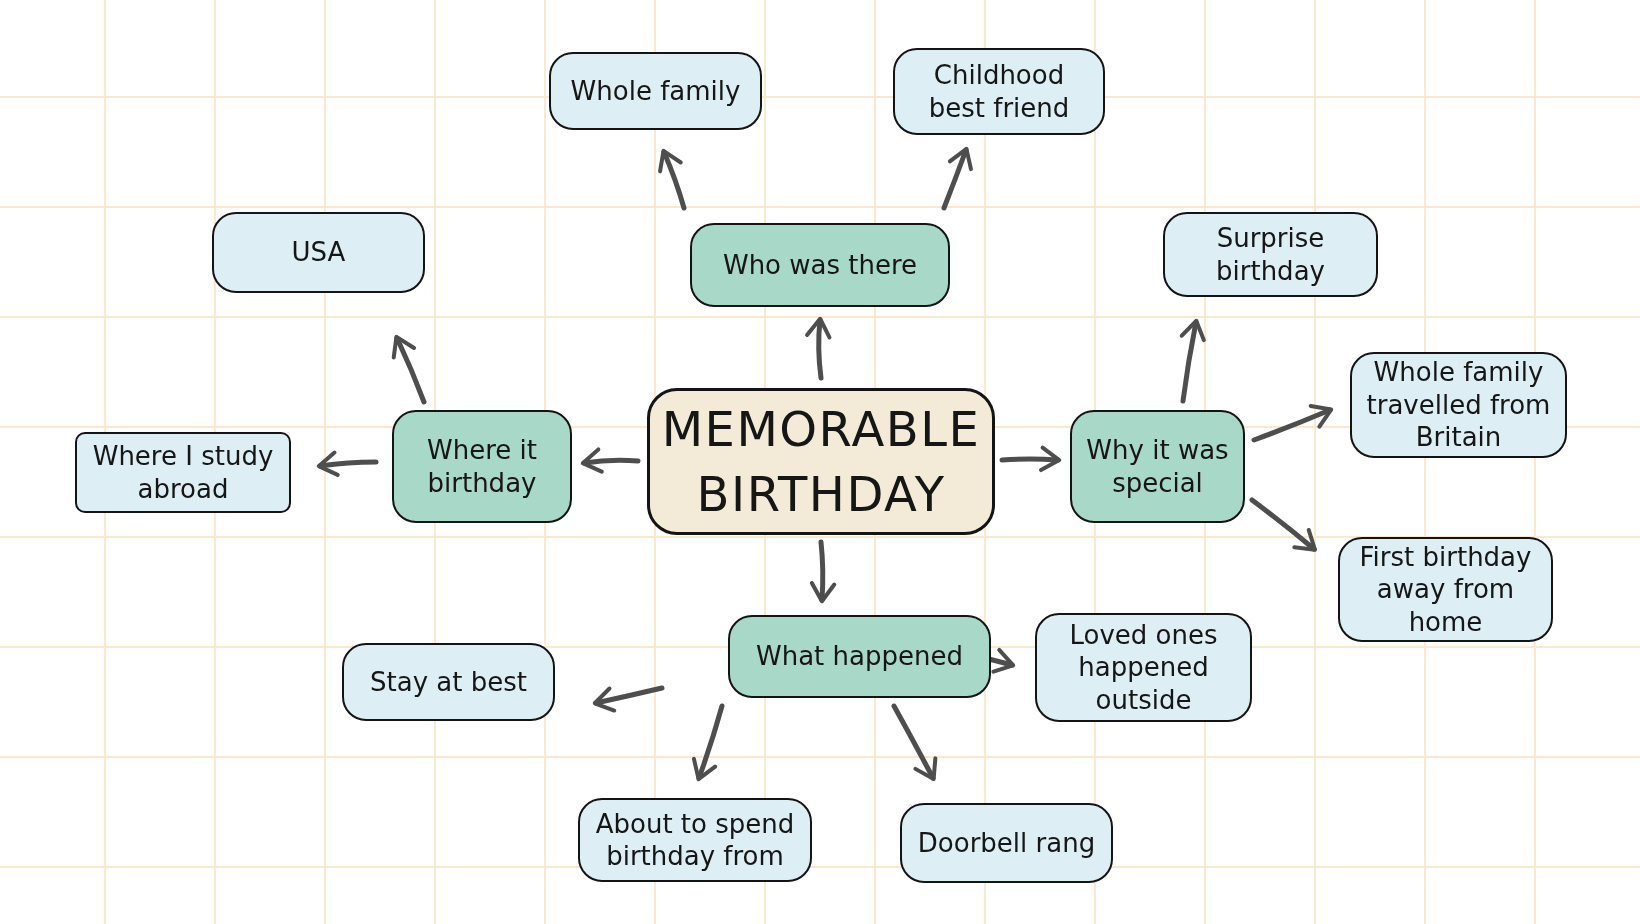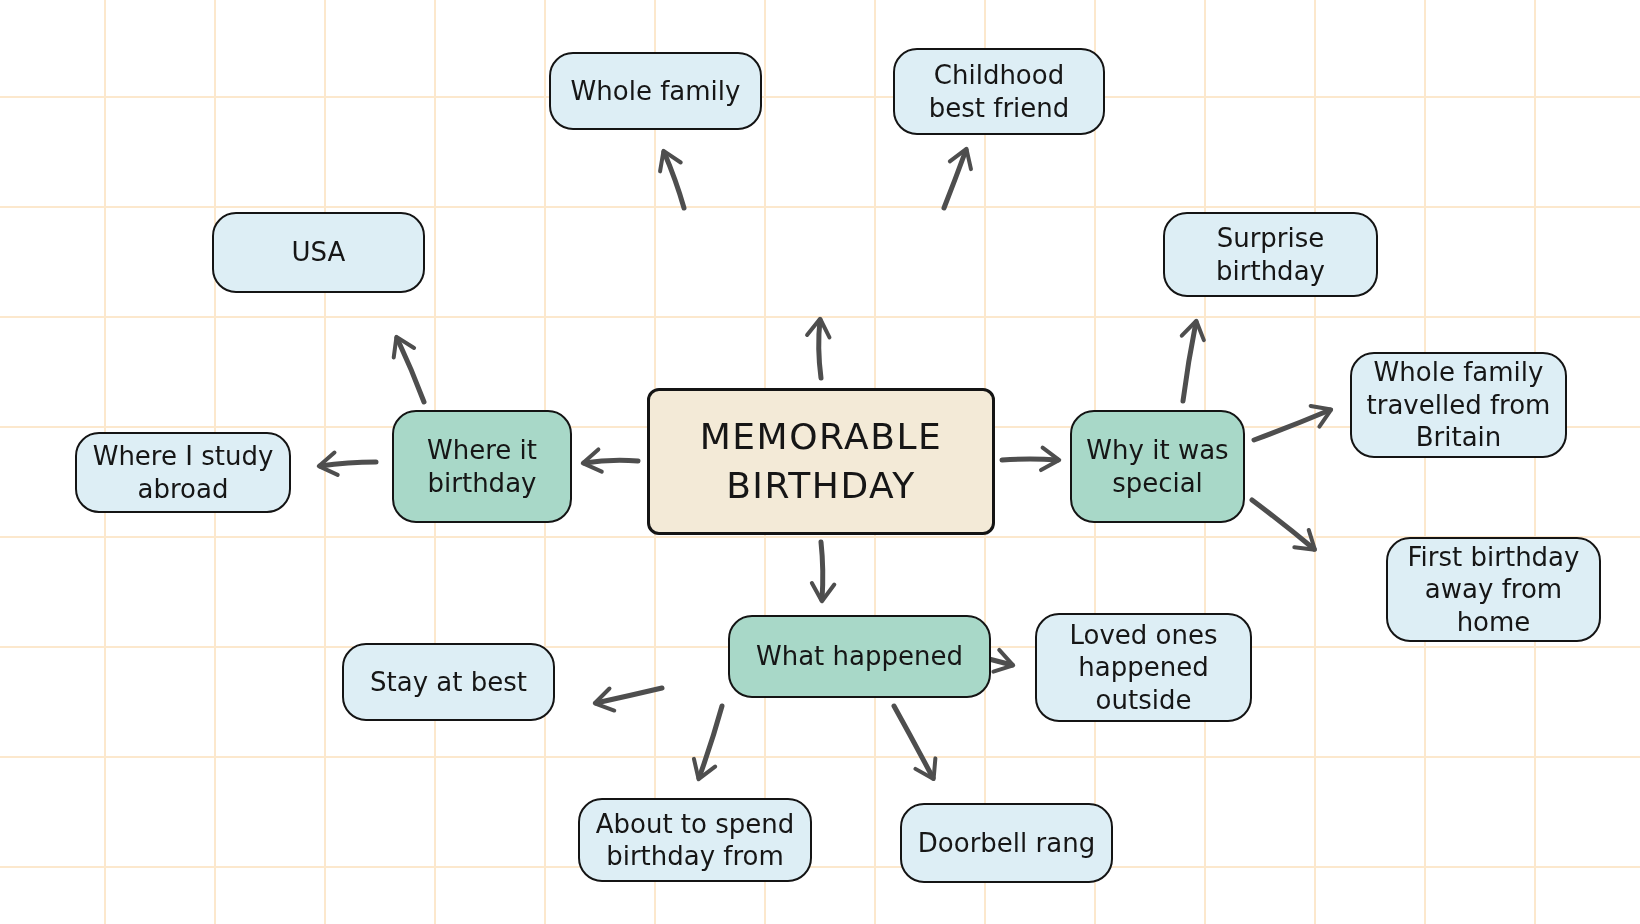--- a/index.html
+++ b/index.html
@@ -28,39 +28,39 @@
     color:#161616;
     font-size:26px;
     line-height:1.25;
     padding:4px 12px;
     cursor:default;
   }
   .leaf{background:#ddeef5;}
   .branch{background:#a8d8c8;}
   .center{
     background:#f3ead7;
-    border-radius:12px;
-    font-size:36px;
+    border-radius:30px;
+    font-size:48px;
     letter-spacing:1.5px;
     line-height:1.35;
     border-width:3px;
   }
   
   .n-center{left:647px; top:388px; width:348px; height:147px;}
   .n-who{left:690px; top:223px; width:260px; height:84px;}
   .n-where{left:392px; top:410px; width:180px; height:113px;}
   .n-why{left:1070px; top:410px; width:175px; height:113px;}
   .n-what{left:690px; top:615px; width:263px; height:83px;margin-left:38px;}
   .n-whole-family{left:549px; top:52px; width:213px; height:78px;}
   .n-childhood{left:893px; top:48px; width:212px; height:87px;}
   .n-usa{left:212px; top:212px; width:213px; height:81px;}
   .n-surprise{left:1163px; top:212px; width:215px; height:85px;}
   .n-travelled{left:1350px; top:352px; width:217px; height:106px;}
-  .n-study-abroad{left:75px; top:432px; width:216px; height:81px; padding:4px 12px;}
-  .n-first-bday{left:1338px; top:537px; width:215px; height:105px;margin-left:48px;}
+  .n-study-abroad{left:75px; top:432px; width:216px; height:81px; padding:4px 12px;border-radius:10px;}
+  .n-first-bday{left:1338px; top:537px; width:215px; height:105px;}
   .n-stay{left:342px; top:643px; width:213px; height:78px;}
   .n-loved{left:1035px; top:613px; width:217px; height:109px;}
   .n-about{left:578px; top:798px; width:234px; height:84px;}
   .n-doorbell{left:900px; top:803px; width:213px; height:80px;}
 
   .edges{
     position:absolute;
     left:0; top:0;
     width:1640px; height:924px;
     pointer-events:none;
@@ -95,20 +95,21 @@
     <path class="shaft" marker-end="url(#ah)" d="M1254 440 Q1292 426 1330 410"></path>
     <path class="shaft" marker-end="url(#ah)" d="M1252 500 Q1284 524 1314 549"></path>
     <path class="shaft" marker-end="url(#ah)" d="M662 688 Q628 696 596 703"></path>
     <path class="shaft" marker-end="url(#ah)" d="M960 652 Q986 658 1012 665"></path>
     <path class="shaft" marker-end="url(#ah)" d="M722 706 Q712 742 699 778"></path>
     <path class="shaft" marker-end="url(#ah)" d="M894 706 Q914 742 933 778"></path>
   </svg>
 
   <div class="node center n-center">MEMORABLE BIRTHDAY</div>
 
+  <div class="node branch n-who">Who was there</div>
   <div class="node leaf n-whole-family">Whole family</div>
   <div class="node leaf n-childhood">Childhood best friend</div>
 
   <div class="node branch n-where">Where it birthday</div>
   <div class="node leaf n-usa">USA</div>
   <div class="node leaf n-study-abroad">Where I study abroad</div>
 
   <div class="node branch n-why">Why it was special</div>
   <div class="node leaf n-surprise">Surprise birthday</div>
   <div class="node leaf n-travelled">Whole family travelled from Britain</div>

